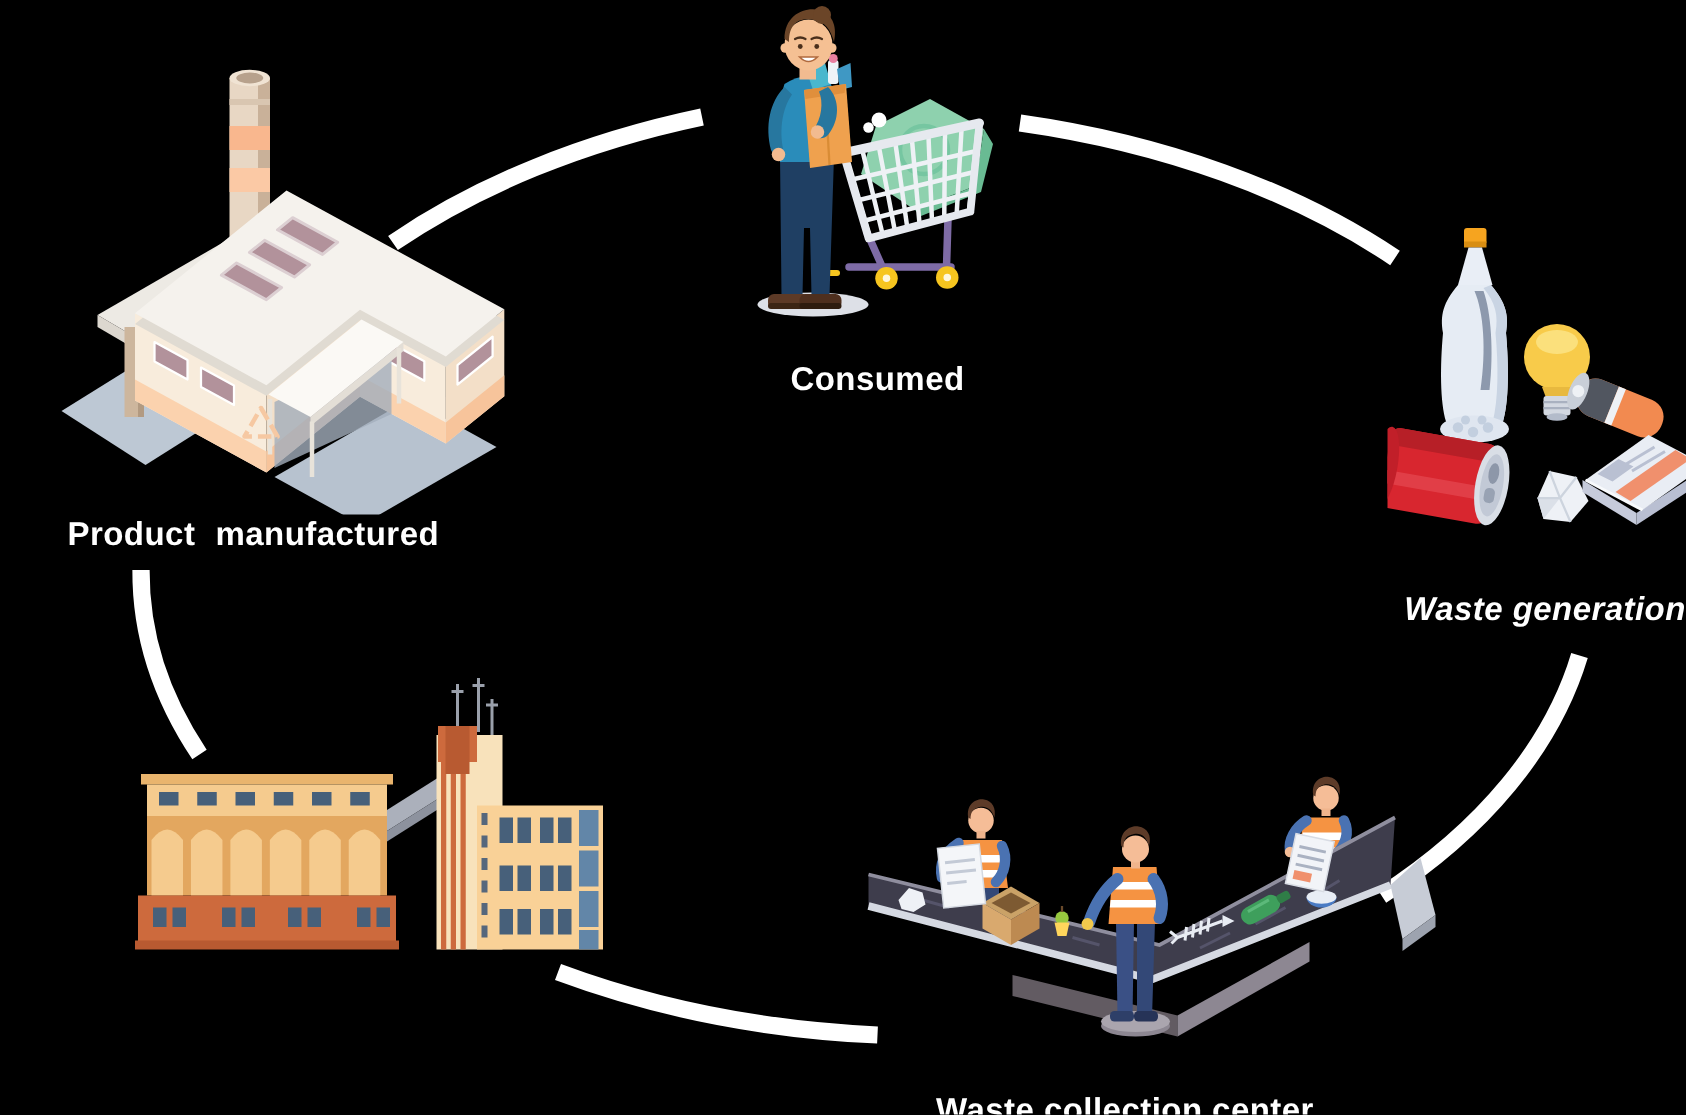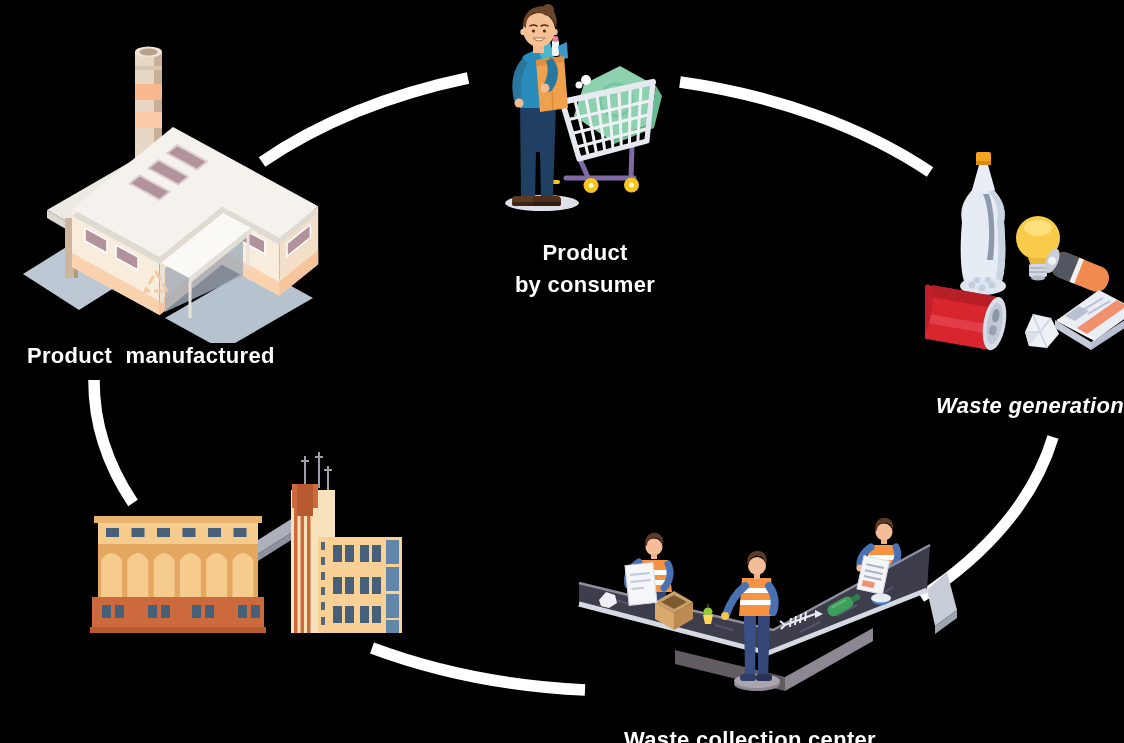--- a/index.html
+++ b/index.html
@@ -14,21 +14,21 @@
   .node{position:absolute;z-index:2;}
   .node svg{display:block;}
   .node-label{
     font-weight:700;font-size:22px;line-height:32px;
     color:#ffffff;letter-spacing:.3px;
     white-space:nowrap;
   }
   .label-left{text-align:left;}
   .label-center{text-align:center;}
   .ws{word-spacing:7px;}
-  #node-product{left:15px;top:28px;width:330px;}
+  #node-product{left:33px;top:28px;width:330px;}
   #node-product .node-label{margin-top:-3px;margin-left:12px;}
   #node-consumer{left:465px;top:0;width:240px;}
   #node-consumer svg{margin-left:35px;}
   #node-consumer .node-label{margin-top:22px;}
   #node-waste{left:925px;top:148px;width:215px;font-style:italic;}
   #node-waste .node-label{margin-top:27px;margin-left:-5px;}
   #node-collection{left:575px;top:510px;width:385px;}
   #node-collection .node-label{margin-top:14px;width:420px;margin-left:-35px;}
   #node-recycling{left:90px;top:450px;width:315px;}
   #node-recycling .node-label{margin-top:16px;}
@@ -164,22 +164,21 @@
       <circle cx="54.5" cy="32" r="3.2" fill="#f5c093"></circle>
       <path d="M23,26 C23,9 38,4 47,7 C56,10 58,19 56,28 C54,20 50,14 41,13 C32,12 26,16 26,28 Z" fill="#6b4528"></path>
       <circle cx="48" cy="10" r="6" fill="#6b4528"></circle>
       <circle cx="33.5" cy="31" r="1.6" fill="#4a2f1c"></circle>
       <circle cx="44.5" cy="31" r="1.6" fill="#4a2f1c"></circle>
       <path d="M30,26 Q33.5,24 37,26 M41,26 Q44.5,24 48,26" stroke="#4a2f1c" stroke-width="1.5" fill="none" stroke-linecap="round"></path>
       <path d="M33,38 Q39,44 45,38 Z" fill="#ffffff" stroke="#b06a3e" stroke-width="1"></path>
     </g>
   </svg>
   <div class="node-label label-center">
-    <div>Product</div>
-    <div>by consumer</div>
+    <div>Consumed</div>
   </div>
 </div>
 
 <div class="node" id="node-waste">
   <svg width="215" height="215" viewBox="0 0 215 215">
 
     <g>
       <rect x="51" y="4" width="15" height="11" rx="2" fill="#f6a41f"></rect>
       <rect x="51" y="13" width="15" height="4" fill="#d88d12"></rect>
       <polygon points="54,17 63,17 70,42 47,42" fill="#e9eef6"></polygon>

